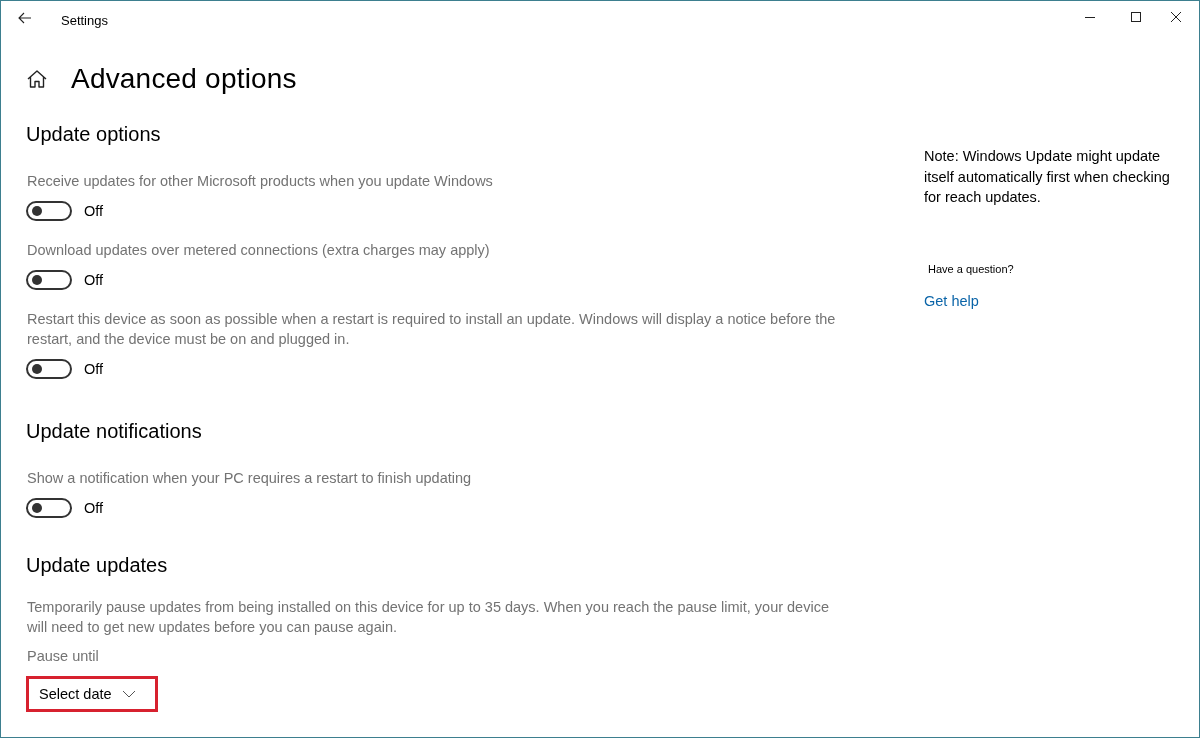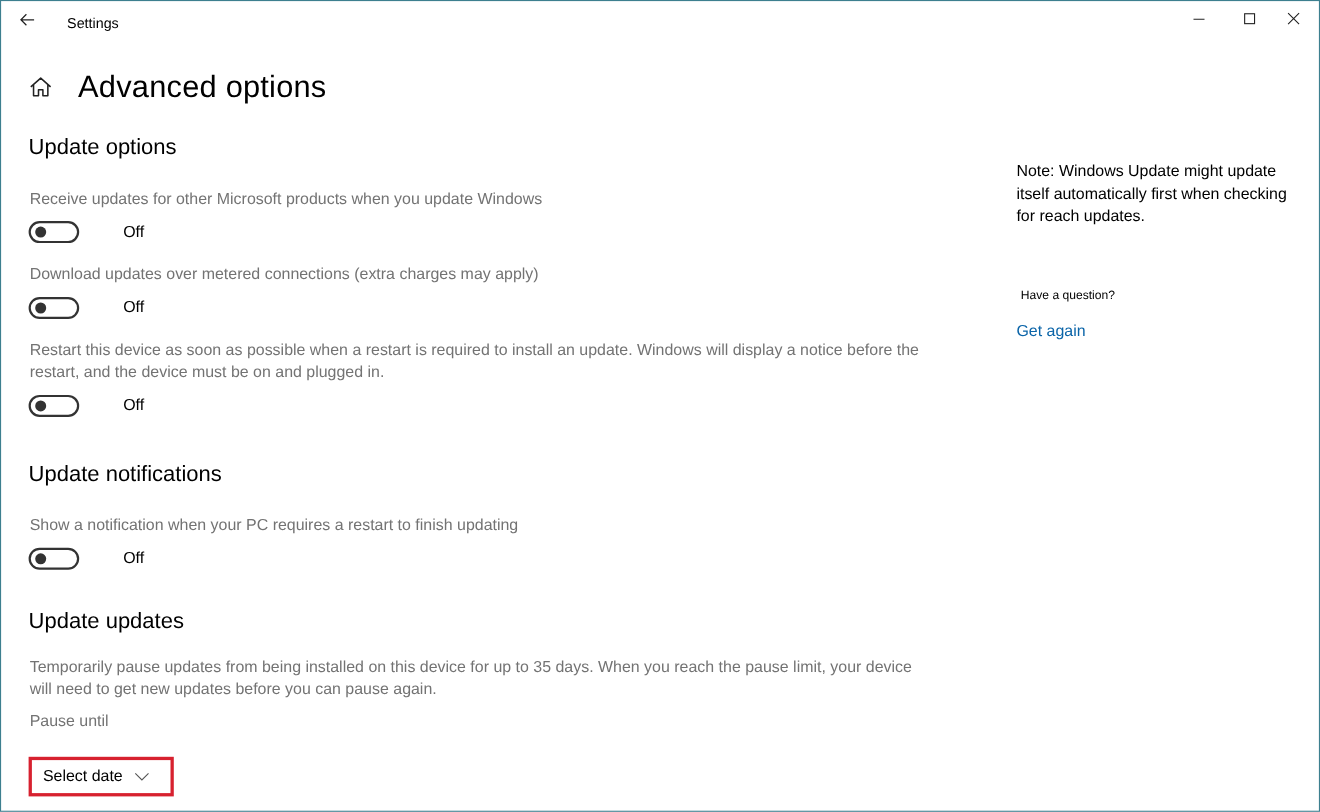--- a/index.html
+++ b/index.html
@@ -18,32 +18,31 @@
   .win-ctrl { position:absolute; top:0; width:46px; height:32px; display:flex; align-items:center; justify-content:center; cursor:pointer; }
   .min { left:1066px; } .max { left:1112px; } .close { left:1152px; }
 
   .page-header { position:absolute; left:24px; top:58px; height:40px; display:flex; align-items:center; }
   .home-icon { width:24px; height:24px; margin-right:22px; cursor:pointer; }
   .page-title { font-size:28px; font-weight:300; color:#000; letter-spacing:0.2px; }
 
   .content { position:absolute; left:25px; top:0; width:850px; }
   .section-title { position:absolute; left:0; font-size:20px; color:#000; font-weight:400; }
   .label { position:absolute; left:1px; font-size:14.5px; color:#737373; line-height:20px; }
-  .toggle-row { position:absolute; left:0; display:flex; align-items:center;gap:28px; }
+  .toggle-row { position:absolute; left:0; display:flex; align-items:center; }
   .toggle {
     width:42px; height:16px; border:2px solid #333; border-radius:10px; position:relative; cursor:pointer; box-sizing:content-box;
   }
   .toggle .knob { position:absolute; left:4px; top:3px; width:10px; height:10px; border-radius:50%; background:#333; }
   .toggle-state { font-size:14.5px; margin-left:12px; color:#000; }
 
   .dropdown {
     position:absolute; left:0; top:675px; width:116px; height:30px;
     border:3px solid #d7212f; display:flex; align-items:center; padding-left:10px; cursor:pointer;
     box-sizing:content-box;
-    margin-top:12px;
   }
   .dropdown-text { font-size:14.5px; color:#000; }
   .chev { margin-left:10px; }
 
   .sidebar { position:absolute; left:923px; top:0; width:260px; }
   .note { position:absolute; left:0; top:145px; width:260px; font-size:14.5px; line-height:20.5px; color:#000; }
   .question { position:absolute; left:4px; top:262px; font-size:11px; color:#000; }
   .help-link { position:absolute; left:0; top:292px; font-size:14.5px; color:#0a64a8; cursor:pointer; text-decoration:none; }
 </style>
 </head>
@@ -128,16 +127,16 @@
       <span class="dropdown-text">Select date</span>
       <svg class="chev" width="14" height="8" viewBox="0 0 14 8">
           <path d="M1 1 L7 7 L13 1" stroke="#555" stroke-width="1" fill="none"></path>
         </svg>
     </div>
   </div>
 
   <div class="sidebar">
     <div class="note">Note: Windows Update might update itself automatically first when checking for reach updates.</div>
     <div class="question">Have a question?</div>
-    <a class="help-link">Get again</a>
+    <a class="help-link">Get help</a>
   </div>
 
 </div>
 
 </body></html>

